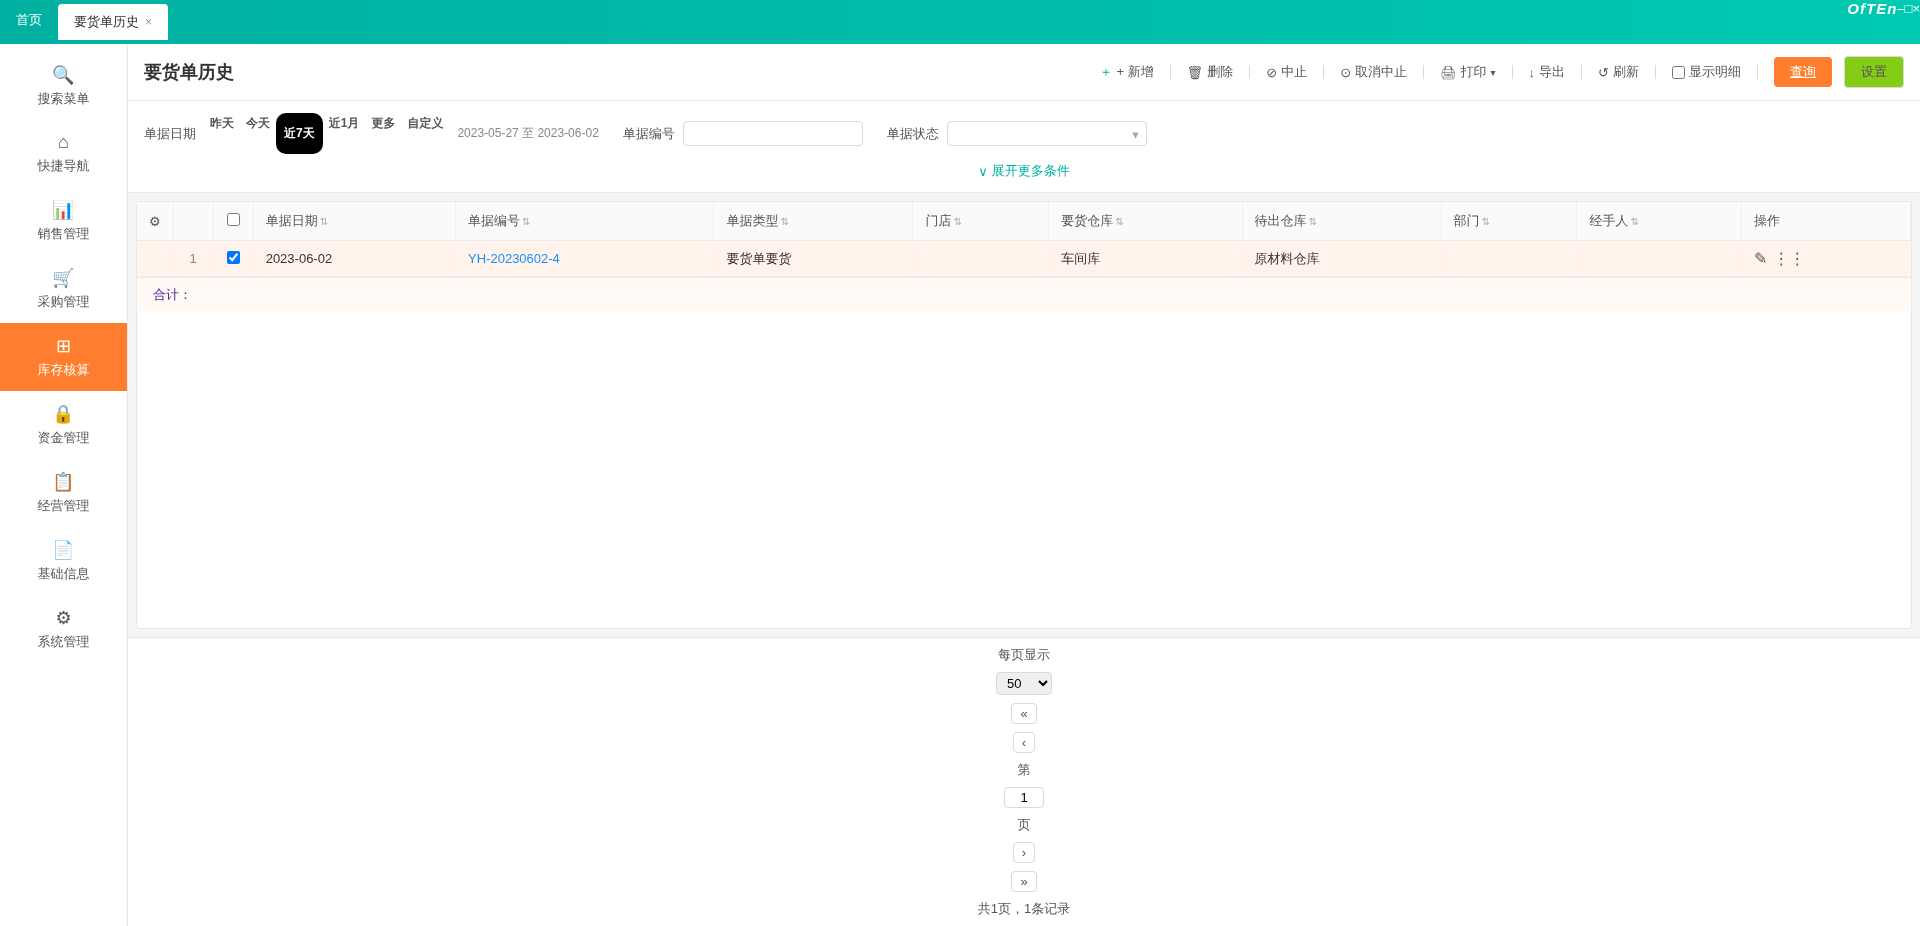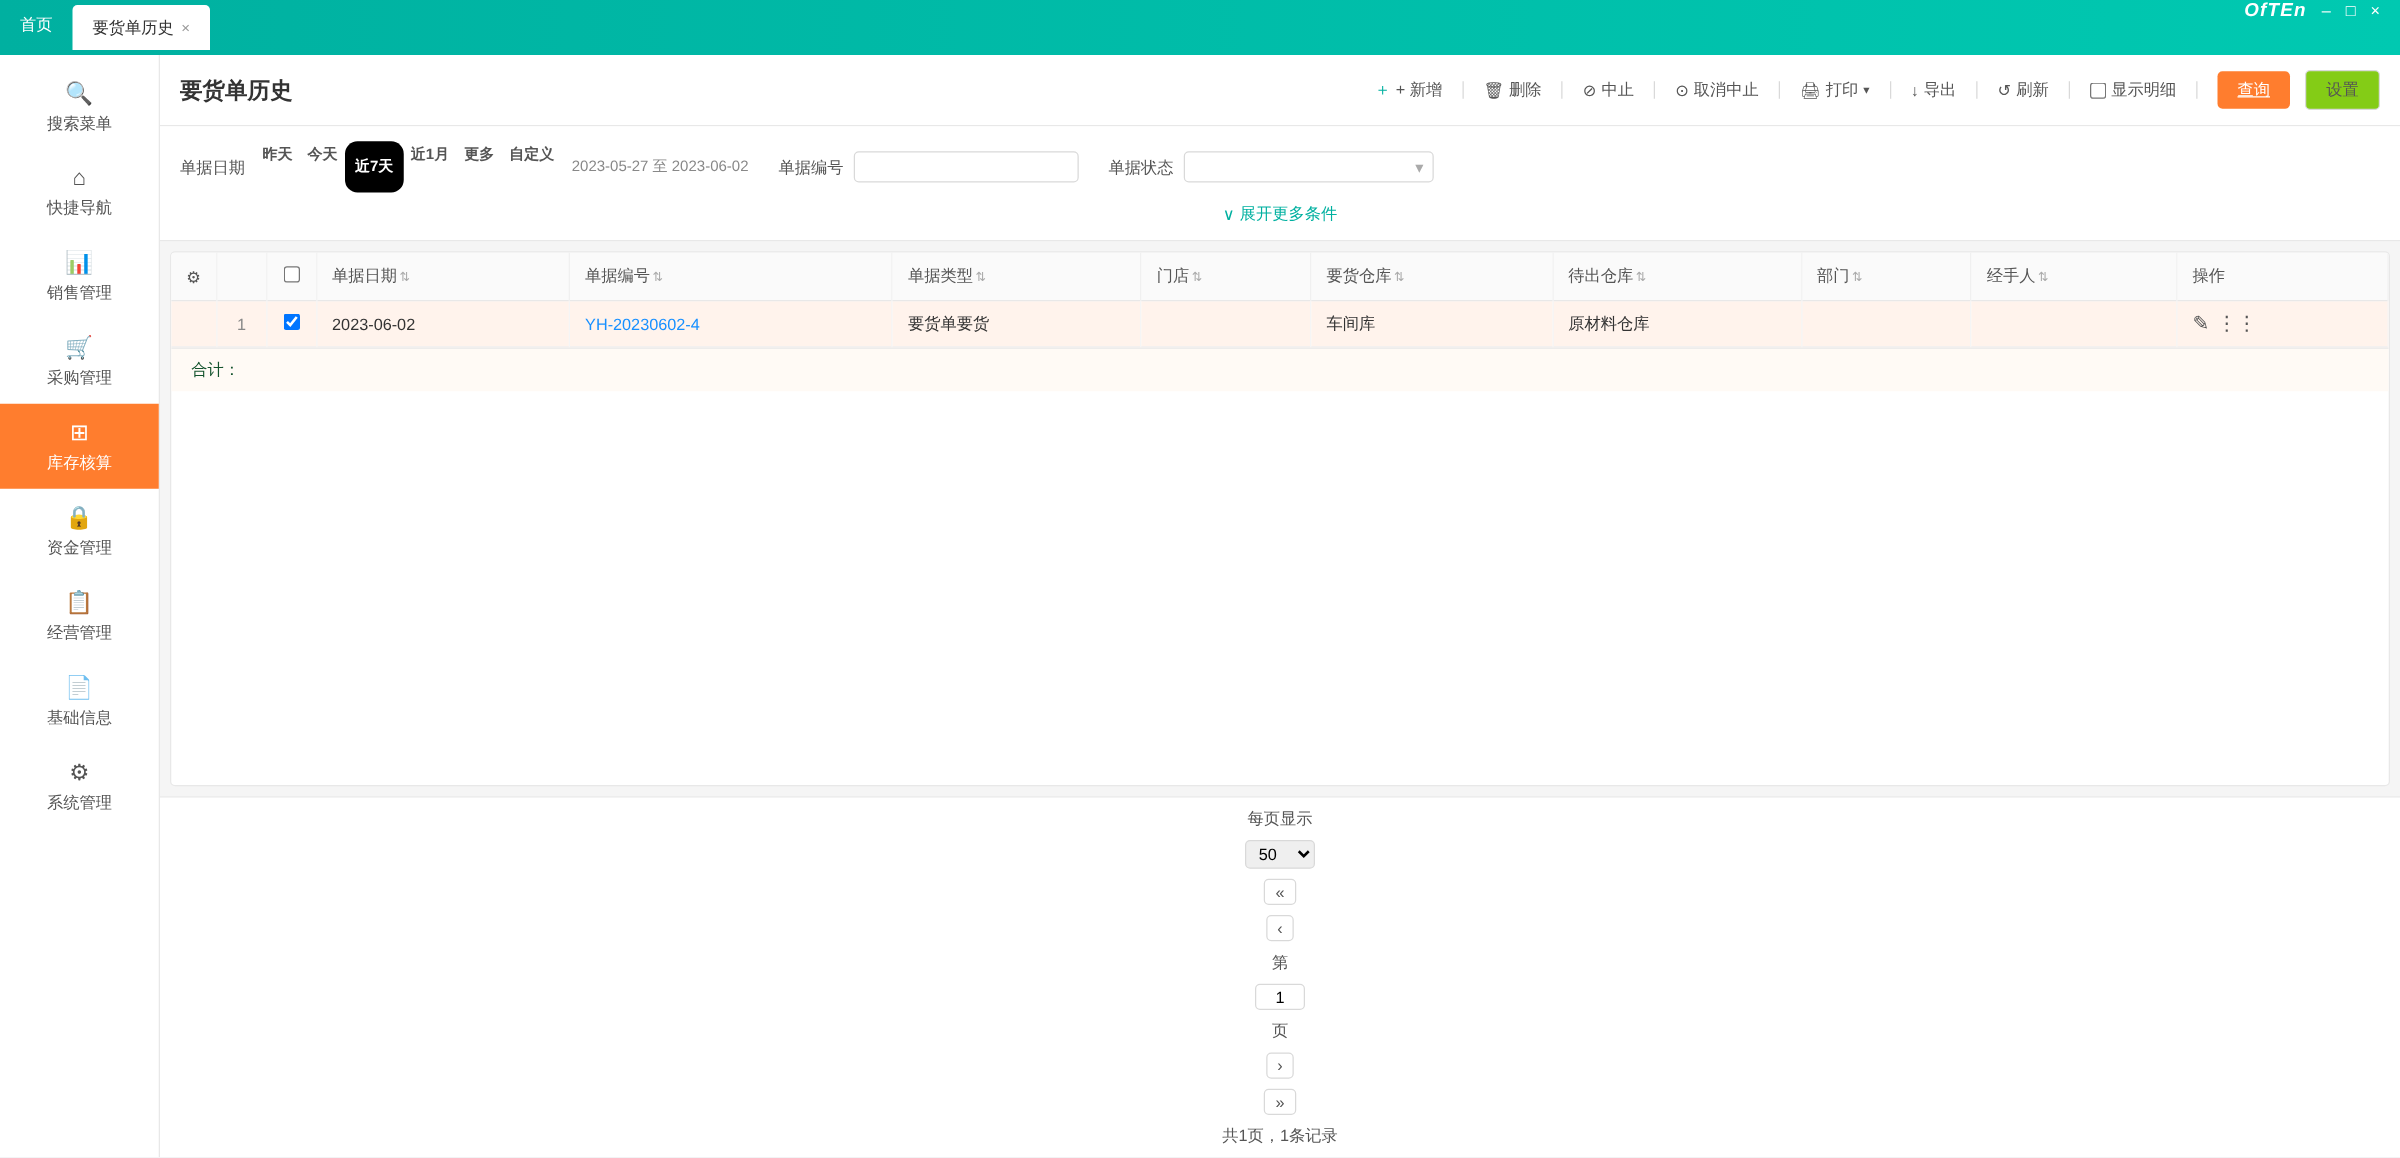--- a/index.html
+++ b/index.html
@@ -32,22 +32,20 @@
       color: #333;
       border-radius: 4px 4px 0 0;
       margin-top: 4px;
       height: 36px;
     }
     .top-bar-tab .close-icon { margin-left: 6px; font-size: 12px; color: #999; cursor: pointer; }
     .top-bar-right {
       margin-left: auto;
       display: flex;
       align-items: center;
-      padding-right: 16px;
-      gap: 12px;
       color: white;
       font-size: 13px;
     }
     .top-bar-right span { cursor: pointer; color: white; }
 
     
     .main-layout {
       display: flex;
       flex: 1;
       overflow: hidden;
@@ -273,21 +271,21 @@
     .settings-col { width: 32px; text-align: center; }
     .num-col { width: 40px; text-align: center; color: #888; }
     .check-col { width: 40px; text-align: center; }
 
     
     .table-footer {
       background: #fffaf5;
       border-top: 1px solid #e8e8e8;
       padding: 8px 16px;
       font-size: 13px;
-      color: #14532d;
+      color: #4c1d95;
       display: flex;
       align-items: center;
     }
 
     
     .pagination-bar {
       background: white;
       border-top: 1px solid #e8e8e8;
       padding: 8px 16px;
       display: flex;

